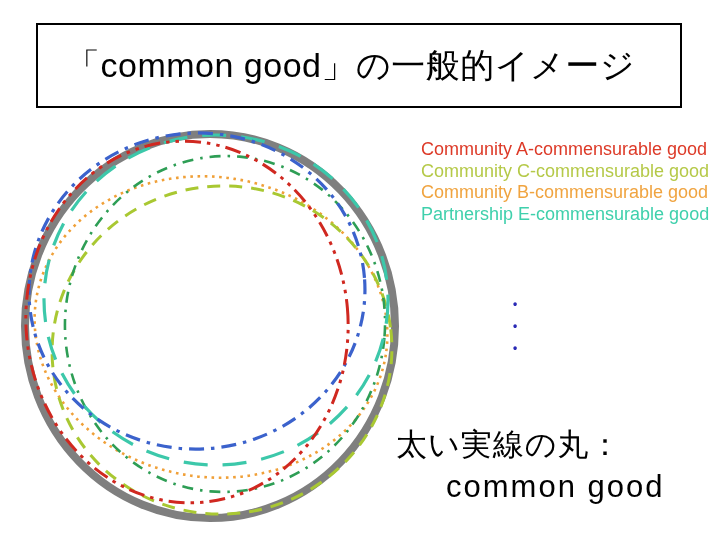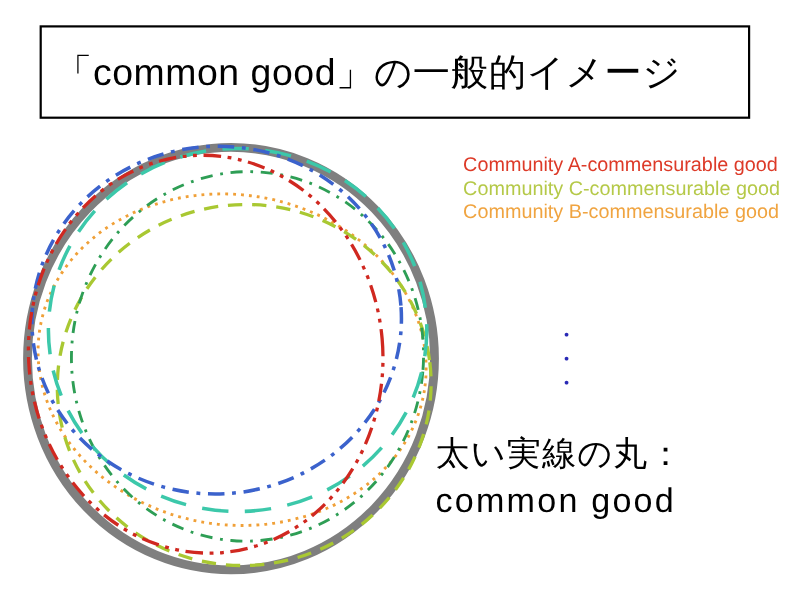--- a/index.html
+++ b/index.html
@@ -13,21 +13,21 @@
   }
   .title-box {
     position: absolute;
     left: 36px; top: 23px;
     width: 646px; height: 85px;
     border: 2px solid #000000;
     background: #ffffff;
     box-sizing: border-box;
     display: flex;
     align-items: center;
-    padding-left: 12px;
+    padding-left: 28px;
     font-size: 34px;
     letter-spacing: 0.5px;
     white-space: nowrap;
   }
   #diagram {
     position: absolute;
     left: 0; top: 0;
   }
   .legend {
     position: absolute;
@@ -49,27 +49,28 @@
     position: absolute;
     left: 513px; top: 293px;
     font-size: 12px;
     line-height: 22px;
     white-space: pre-line;
     font-weight: bold;
     text-align: center;
   }
   .caption {
     position: absolute;
-    left: 396px; top: 392px;
+    left: 396px; top: 424px;
     font-size: 31px;
     line-height: 42px;
     letter-spacing: 1px;
     white-space: nowrap;
   }
   .caption-line2 {
+    margin-left: 50px;
     letter-spacing: 2px;
   }
 </style>
 </head>
 <body>
 
 <svg id="diagram" width="720" height="540" viewBox="0 0 720 540">
     <ellipse cx="210" cy="326" rx="185" ry="192" fill="none" stroke="#7f7f7f" stroke-width="8"></ellipse>
     <ellipse cx="211" cy="327" rx="177" ry="150" fill="none" stroke="#f0a038" stroke-width="2.6" stroke-dasharray="2.6 4.6" transform="rotate(9 211 327)"></ellipse>
     <ellipse cx="222" cy="350" rx="170" ry="164" fill="none" stroke="#a9c832" stroke-width="3" stroke-dasharray="13 9" transform="rotate(-7 222 350)"></ellipse>
@@ -80,20 +81,21 @@
   </svg>
 
 <div class="title-box">
   <span>「common good」の一般的イメージ</span>
 </div>
 
 <div class="legend">
   <div class="legend-item" style="color: rgb(221, 58, 40);">Community A-commensurable good</div>
   <div class="legend-item" style="color: rgb(181, 201, 72);">Community C-commensurable good</div>
   <div class="legend-item" style="color: rgb(240, 164, 64);">Community B-commensurable good</div>
+  <div class="legend-item" style="color: rgb(63, 208, 172);">Partnership E-commensurable good</div>
 </div>
 
 <div class="legend-dots" style="color: rgb(41, 41, 181);">•
 •
 •</div>
 
 <div class="caption">
   <div>太い実線の丸：</div>
   <div class="caption-line2">common good</div>
 </div>

